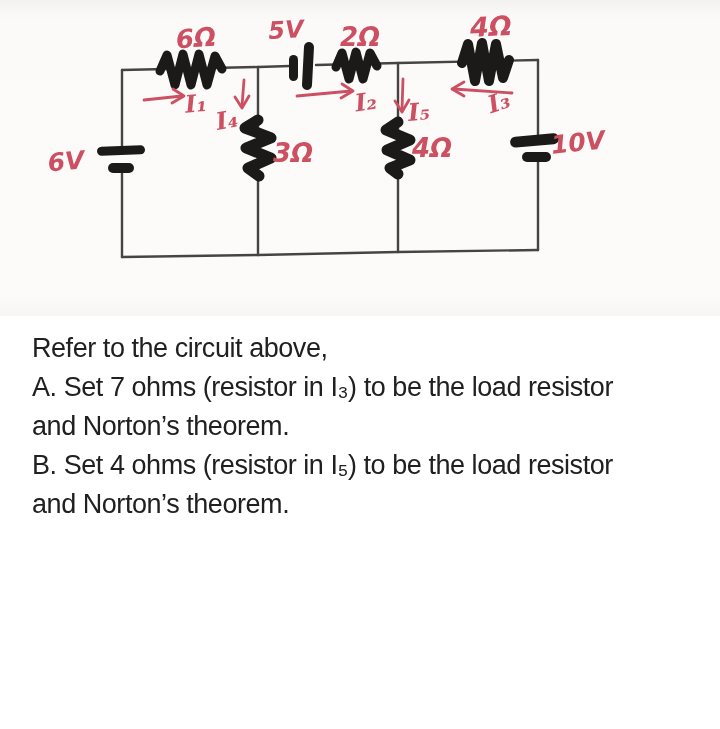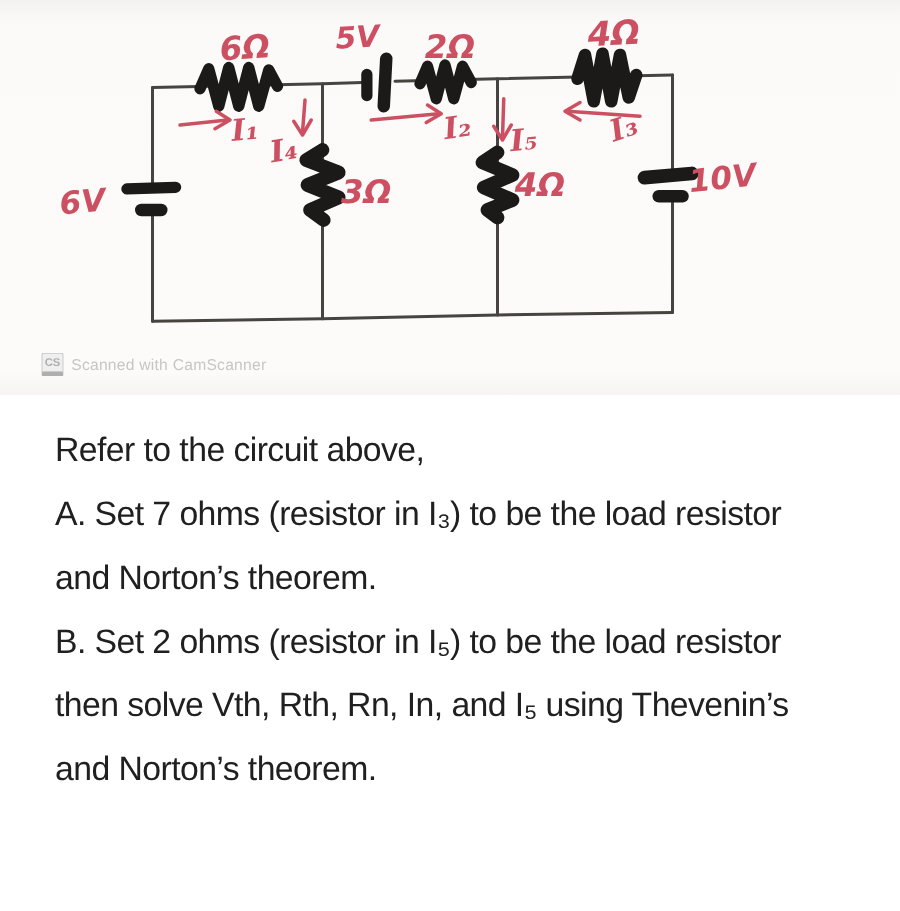--- a/index.html
+++ b/index.html
@@ -28,21 +28,21 @@
     border-bottom:4px solid var(--badge-gray,#b0b0b0);
     color:var(--badge-gray,#a8a8a8);background:#efefef;
     font-size:9px;font-weight:bold;letter-spacing:0;border-radius:2px;
   }
   .wm-text{color:var(--watermark-gray,#c6c6c6);font-size:12.5px;letter-spacing:.2px;}
   .question{
     position:absolute;left:28px;top:327px;right:8px;
     color:var(--body-text,#202020);
     font-size:27px;line-height:35px;letter-spacing:-0.45px;
   }
-  .question p{margin:16px;padding:0;white-space:nowrap;}
+  .question p{margin:4px;padding:0;white-space:nowrap;}
 </style>
 </head>
 <body>
 
 <div class="scan">
   <svg width="720" height="316" viewBox="0 0 720 316">
 
     <g>
       <path class="w" d="M122,70 L258,67 L290,66"></path>
       <path class="w" d="M316,65 L398,63 L538,60"></path>
@@ -104,26 +104,21 @@
     <text class="redtext" x="432" y="157" font-size="26" text-anchor="middle">4Ω</text>
     <text class="redtext" x="578" y="151" font-size="25" text-anchor="middle" transform="rotate(-6 578 143)">10V</text>
 
     <text class="curtext" x="185" y="112" font-size="24" transform="rotate(-5 195 104)">I₁</text>
     <text class="curtext" x="355" y="110" font-size="24" transform="rotate(-8 366 102)">I₂</text>
     <text class="curtext" x="488" y="110" font-size="24" transform="rotate(-18 500 102)">I₃</text>
     <text class="curtext" x="216" y="128" font-size="24" transform="rotate(-10 228 120)">I₄</text>
     <text class="curtext" x="408" y="120" font-size="24" transform="rotate(-5 420 112)">I₅</text>
   </svg>
 
-  <div class="watermark">
-    <span class="cs-badge">CS</span>
-    <span class="wm-text">Scanned with CamScanner</span>
-  </div>
 </div>
 
 <div class="question">
   <p>Refer to the circuit above,</p>
   <p>A. Set 7 ohms (resistor in I₃) to be the load resistor</p>
   <p>and Norton’s theorem.</p>
-  <p>B. Set 2 ohms (resistor in I₅) to be the load resistor</p>
-  <p>then solve Vth, Rth, Rn, In, and I₅ using Thevenin’s</p>
+  <p>B. Set 4 ohms (resistor in I₅) to be the load resistor</p>
   <p>and Norton’s theorem.</p>
 </div>
 
 </body></html>

